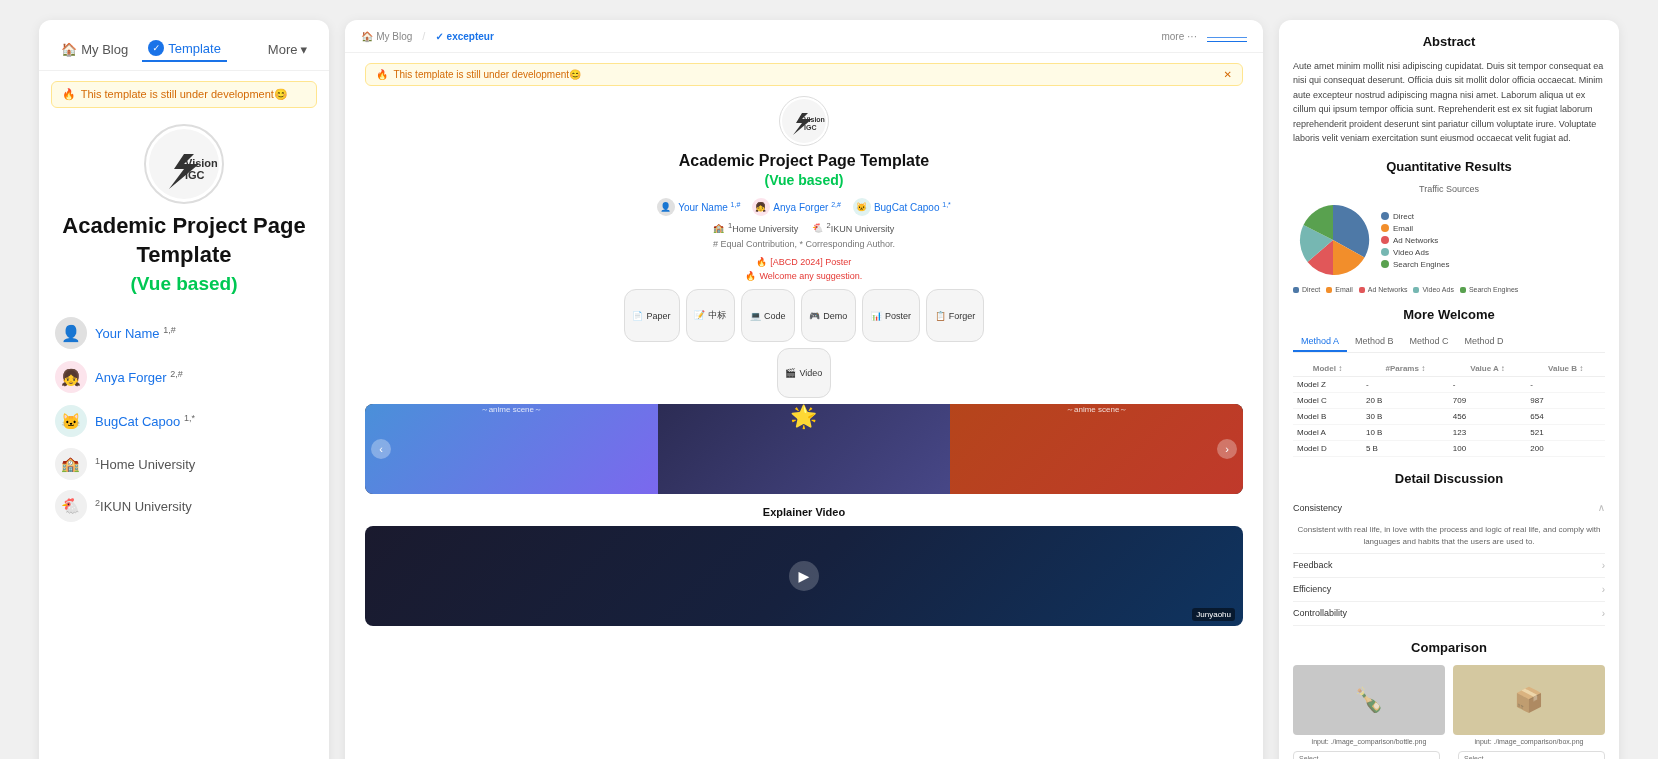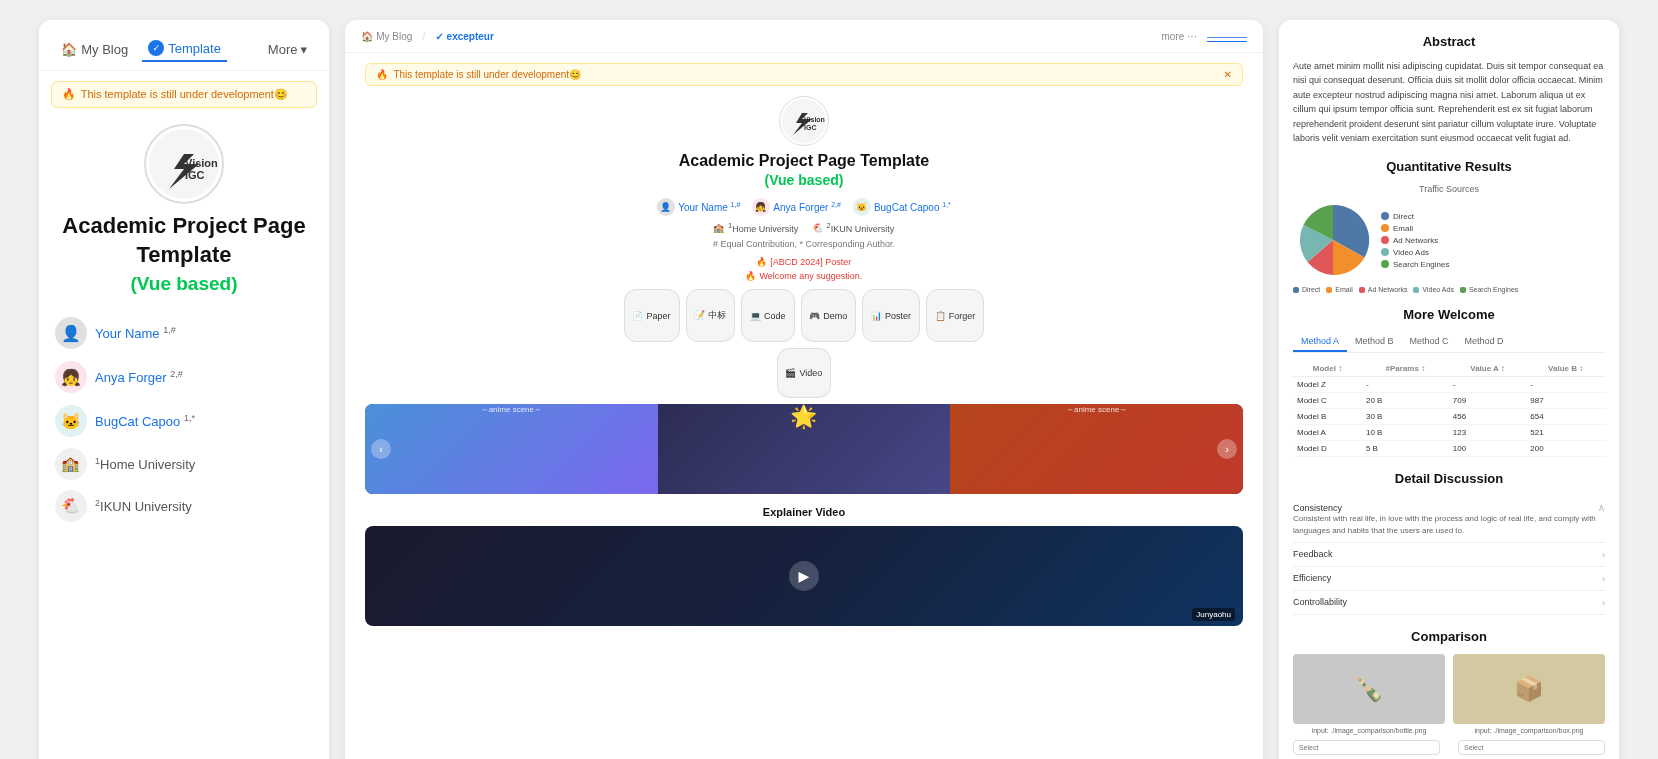--- a/index.html
+++ b/index.html
@@ -383,21 +383,21 @@
     }
     .detail-section { margin-bottom: 14px; }
     .detail-item {
       border-bottom: 1px solid #f0f0f0;
       padding: 6px 0;
     }
     .detail-item-header {
       display: flex; justify-content: space-between; align-items: center;
       font-size: 9px; color: #333; gap: 36px;
     }
-    .detail-item-text { font-size: 8px; color: #666; margin-top: 0; line-height: 1.4; }
+    .detail-item-text { font-size: 8px; color: #666; margin-top: 11px; line-height: 1.4; text-align: center; }
     .chevron-icon { color: #bbb; font-size: 10px; }
 
     
     .comparison-section { margin-bottom: 14px; }
     .comparison-images {
       display: flex; gap: 8px; margin-bottom: 6px;
     }
     .comp-img-block { flex: 1; }
     .comp-img {
       background: #e8e8e8;

